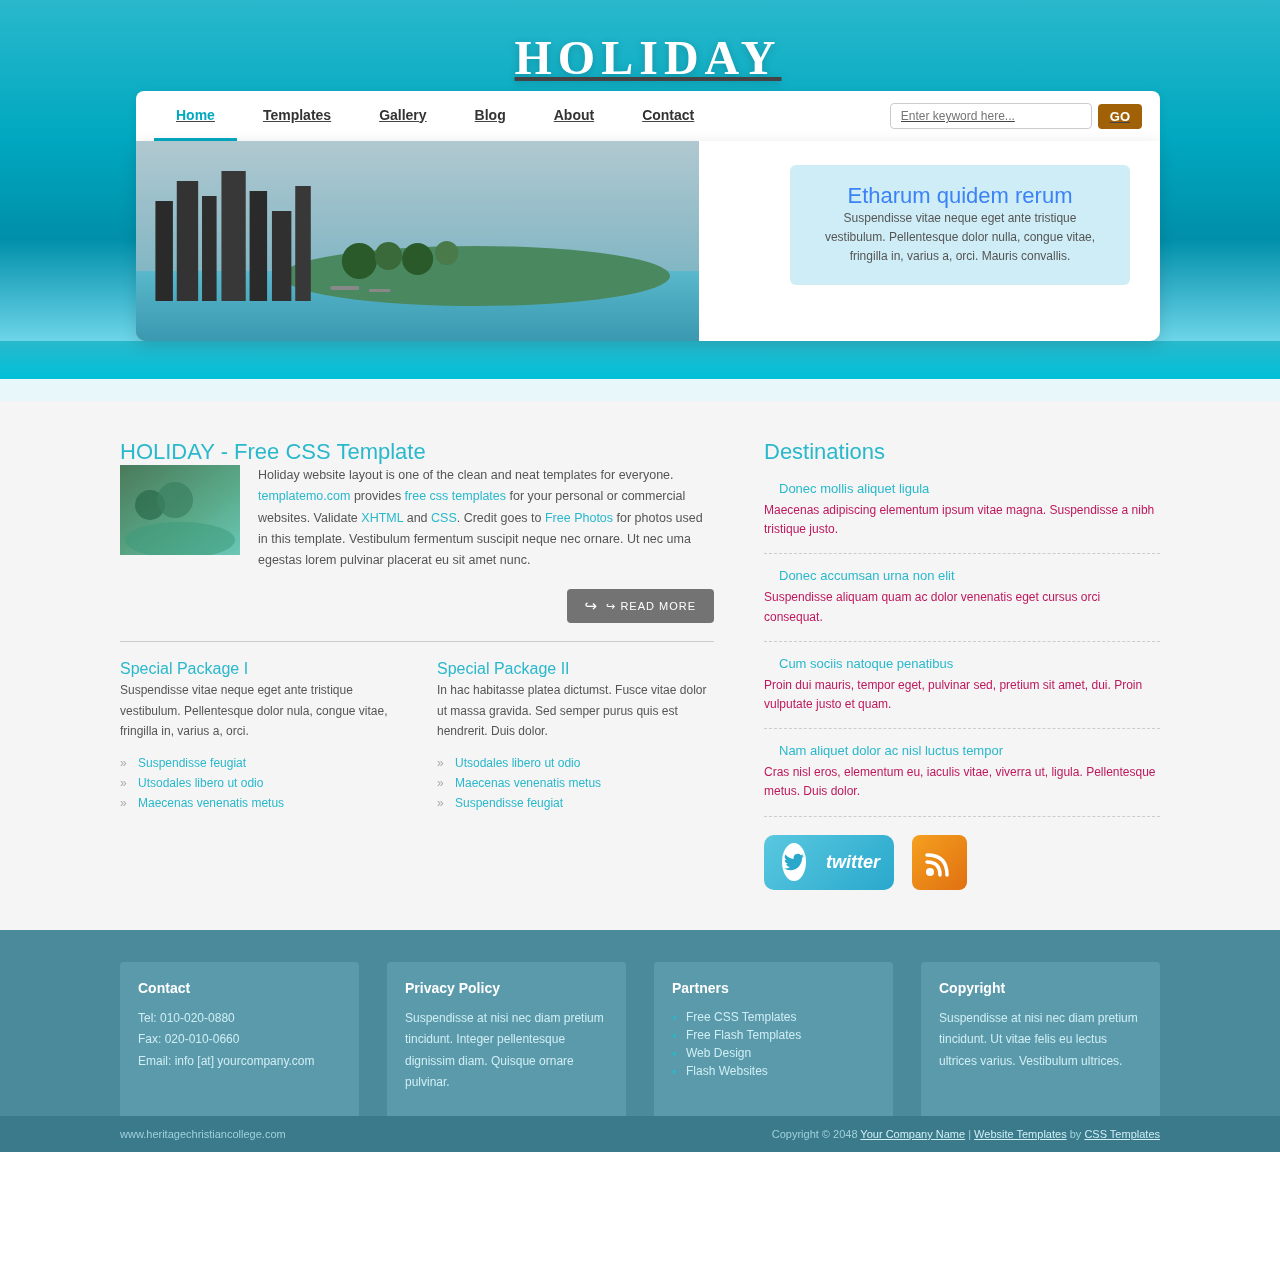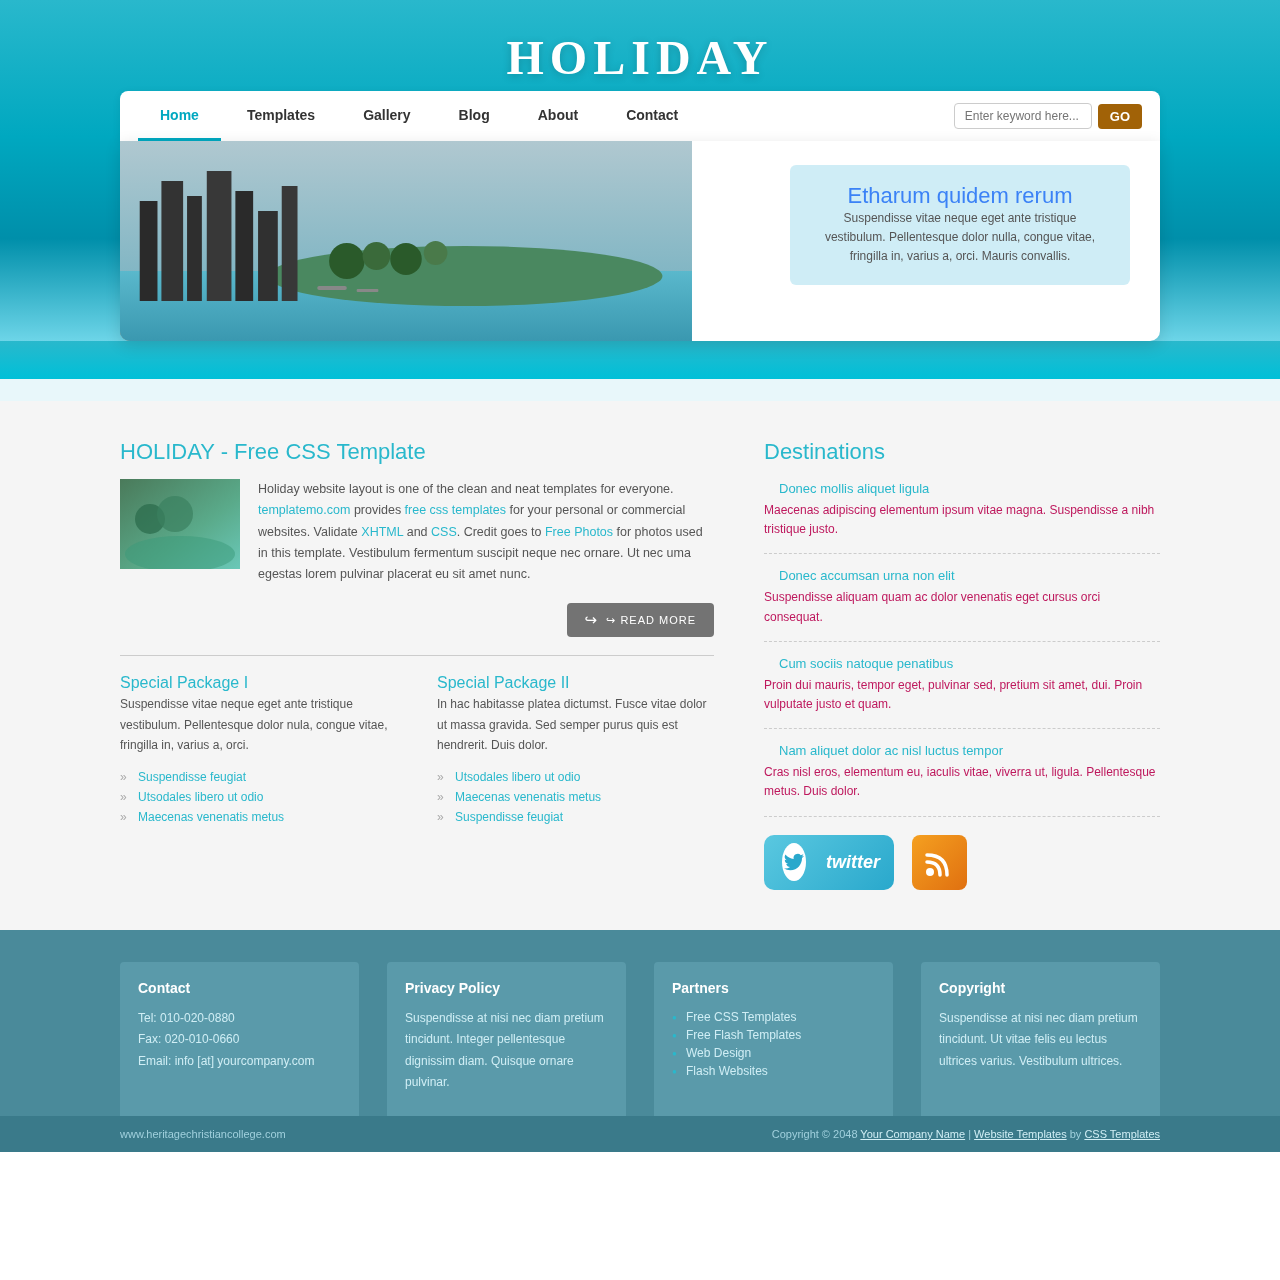--- a/index.html
+++ b/index.html
@@ -1,22 +1,23 @@
 <!DOCTYPE html>
 <html><head>
   <meta charset="utf-8">
   <style>
     * { margin: 0; padding: 0; box-sizing: border-box; }
     body { font-family: Arial, sans-serif; font-size: 13px; color: #444; background: #fff; width: 1280px; }
 
     
     .top-area {
       background: linear-gradient(180deg, #29b8cc 0%, #00a8c0 40%, #008faa 70%, #6dd5e8 100%);
-      padding: 30px 0 0 0;
+      padding: 30px 0 0 16px;
       text-align: center;
+      text-decoration: underline;
     }
     .site-title {
       font-size: 48px;
       font-weight: bold;
       letter-spacing: 6px;
       color: #fff;
       text-shadow: 0 2px 8px rgba(0,0,0,0.18);
       font-family: Georgia, serif;
       margin-bottom: 6px;
     }
@@ -58,21 +59,21 @@
       align-items: center;
       gap: 6px;
       margin-left: auto;
     }
     .nav-search input {
       border: 1px solid #ccc;
       border-radius: 4px;
       padding: 5px 10px;
       font-size: 12px;
       color: #aaa;
-      width: 138px;
+      width: 202px;
       outline: none;
     }
     .nav-search button {
       background: #a16207;
       color: #fff;
       border: none;
       border-radius: 4px;
       padding: 5px 12px;
       font-size: 13px;
       font-weight: bold;
@@ -139,21 +140,20 @@
     .left-col {
       flex: 1.5;
     }
     .right-col {
       flex: 1;
       min-width: 280px;
     }
     .section-title {
       font-size: 22px;
       color: #29b8cc;
-      margin-bottom: 14px;
       font-weight: normal;
     }
     .intro-block {
       display: flex;
       gap: 18px;
       margin-bottom: 18px;
     }
     .intro-img {
       width: 120px;
       height: 90px;

